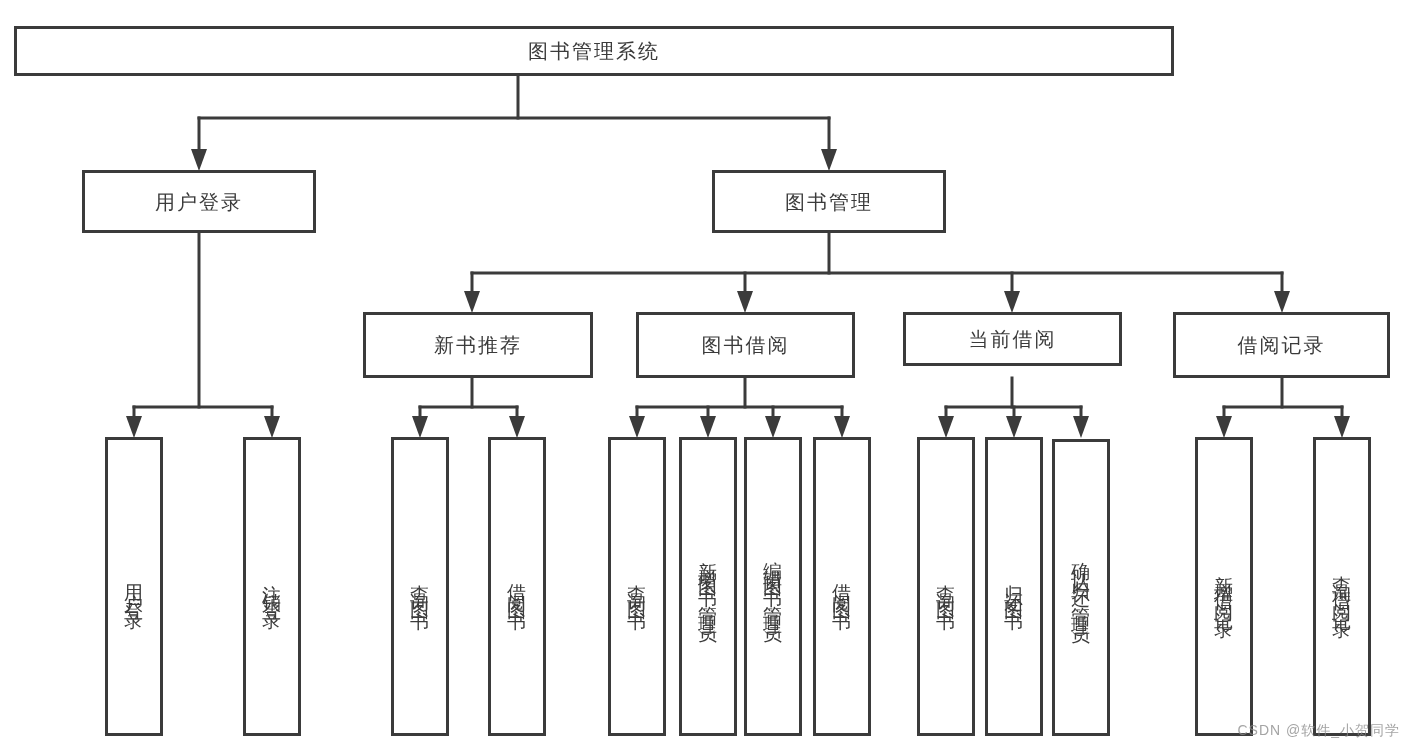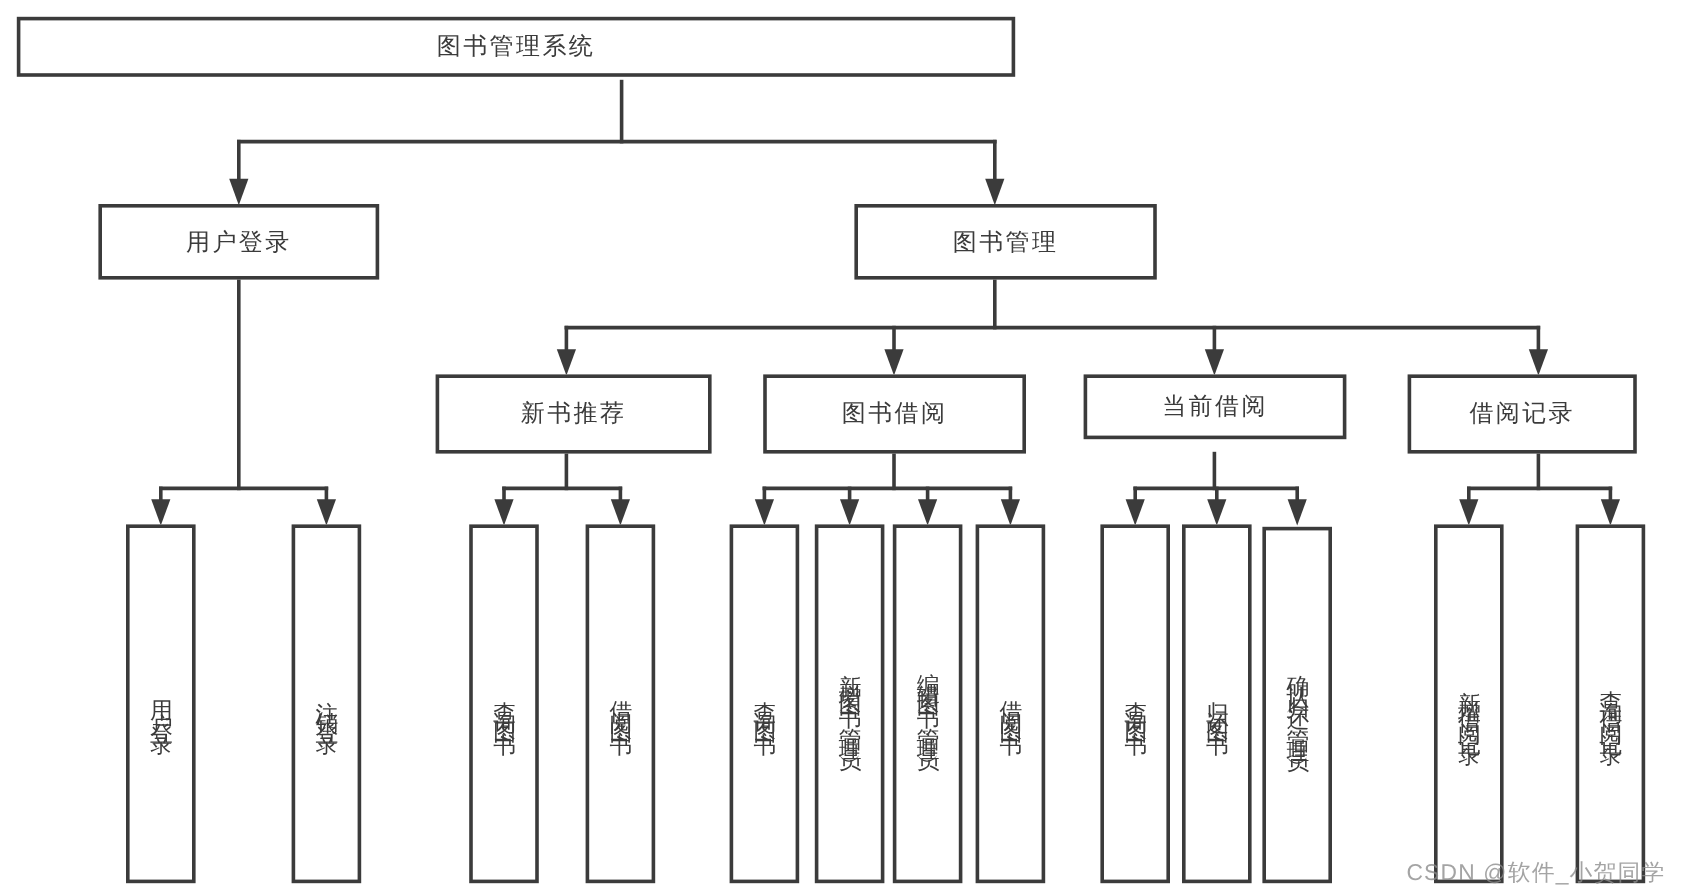--- a/index.html
+++ b/index.html
@@ -41,23 +41,23 @@
   }
   .vbox .vtext {
     writing-mode: vertical-rl;
     text-orientation: mixed;
     letter-spacing: 9px;
     line-height: 1;
     white-space: nowrap;
   }
   .watermark {
     position: absolute;
-    right: 17px;
+    right: 5px;
     bottom: 7px;
-    font-size: 19px;
+    font-size: 14px;
     letter-spacing: 1px;
     color: rgba(138, 138, 138, 0.78);
     white-space: nowrap;
   }
 </style>
 </head>
 <body>
 
 <div class="canvas">
 
@@ -118,41 +118,41 @@
 
       <line x1="1282" y1="378" x2="1282" y2="407"></line>
       <line x1="1224" y1="407" x2="1342" y2="407"></line>
       <line x1="1224" y1="407" x2="1224" y2="419"></line>
       <polygon points="1216,416 1232,416 1224,438" stroke="none"></polygon>
       <line x1="1342" y1="407" x2="1342" y2="419"></line>
       <polygon points="1334,416 1350,416 1342,438" stroke="none"></polygon>
     </g>
   </svg>
 
-  <div class="node hbox" style="left:14px; top:14px; width:832px; height:50px;">
+  <div class="node hbox" style="left:14px; top:26px; width:1160px; height:50px;">
     <span>图书管理系统</span>
   </div>
 
   <div class="node hbox" style="left:82px; top:170px; width:234px; height:63px;">
     <span>用户登录</span>
   </div>
-  <div class="node hbox" style="left:712px; top:170px; width:252px; height:63px;">
+  <div class="node hbox" style="left:712px; top:170px; width:234px; height:63px;">
     <span>图书管理</span>
   </div>
 
   <div class="node hbox" style="left:363px; top:312px; width:230px; height:66px;">
     <span>新书推荐</span>
   </div>
   <div class="node hbox" style="left:636px; top:312px; width:219px; height:66px;">
     <span>图书借阅</span>
   </div>
   <div class="node hbox" style="left:903px; top:312px; width:219px; height:54px;">
     <span>当前借阅</span>
   </div>
-  <div class="node hbox" style="left:1173px; top:312px; width:191px; height:66px;">
+  <div class="node hbox" style="left:1173px; top:312px; width:217px; height:66px;">
     <span>借阅记录</span>
   </div>
 
   <div class="node vbox" style="left:105px; top:437px; width:58px; height:299px;">
     <span class="vtext">用户登录</span>
   </div>
   <div class="node vbox" style="left:243px; top:437px; width:58px; height:299px;">
     <span class="vtext">注销登录</span>
   </div>
 

